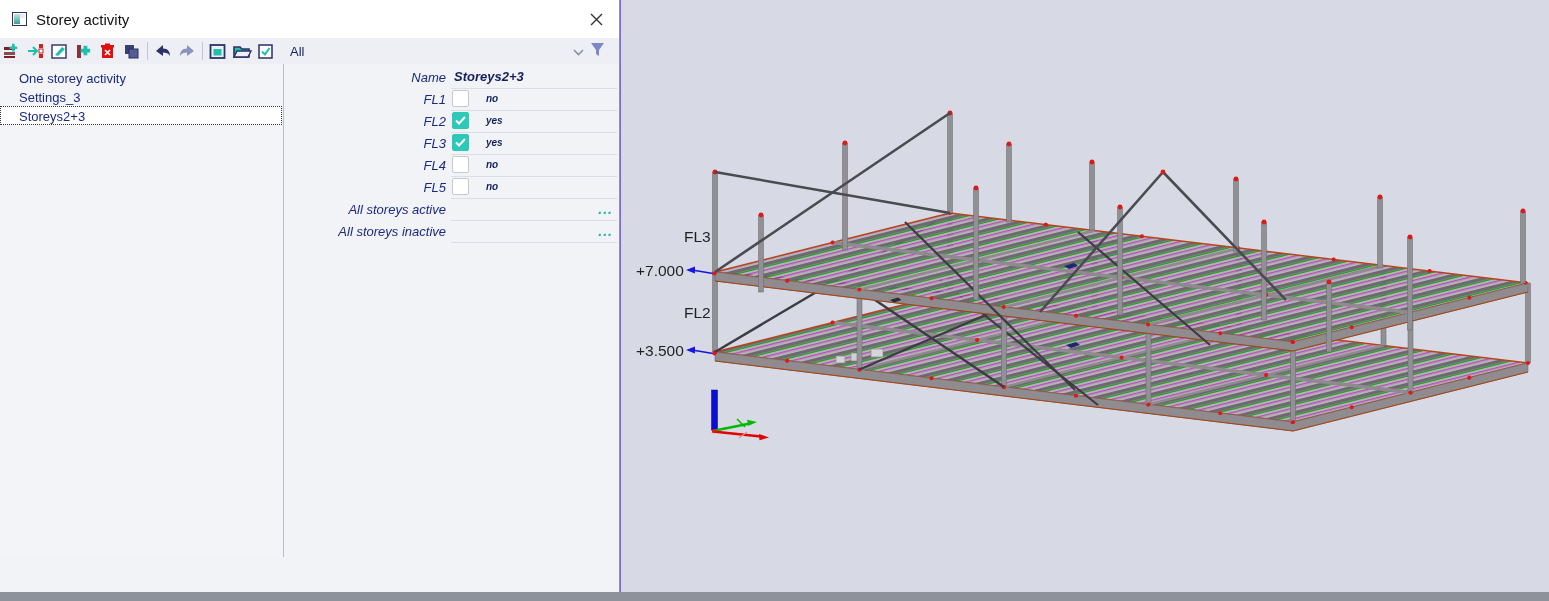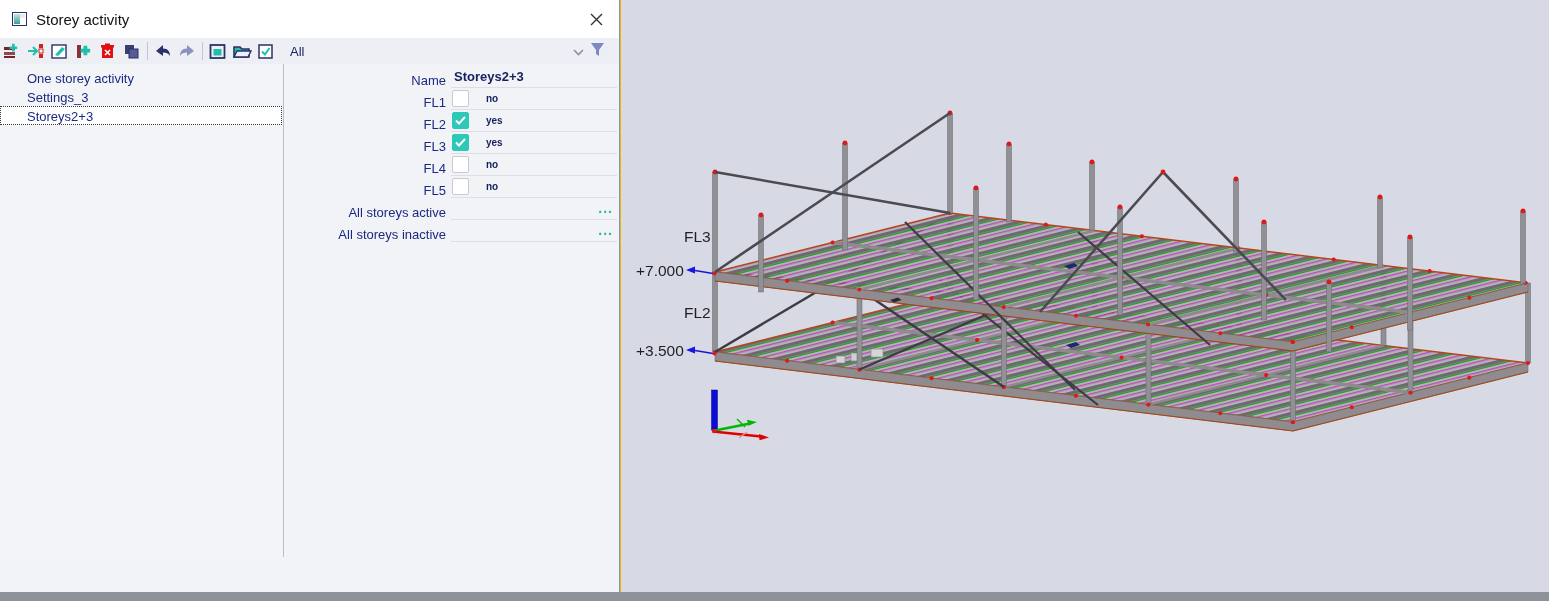--- a/index.html
+++ b/index.html
@@ -1,18 +1,18 @@
 <!DOCTYPE html>
 <html><head>
 <meta charset="utf-8">
 <style>
   html,body{margin:0;padding:0;}
   body{width:1549px;height:601px;overflow:hidden;font-family:"Liberation Sans",sans-serif;
        background:#d6d9e3;-webkit-font-smoothing:antialiased;}
-  #app{position:relative;width:1384px;height:601px;background:#eab308;}
+  #app{position:relative;width:1384px;height:601px;background:#8b5cf6;}
 
   
   #dialog{position:absolute;left:0;top:0;width:620px;height:592px;background:#f2f3f7;
           border-right:1px solid #8f95a1;box-sizing:border-box;}
   .titlebar{position:absolute;left:0;top:0;right:0;height:38px;background:#ffffff;
             border-bottom:1px solid #d3d5de;display:flex;align-items:center;}
   .app-icon{width:15px;height:14px;margin-left:12px;border:1px solid #2b3166;background:#fff;
             position:relative;box-sizing:border-box;}
   .app-icon::before{content:"";position:absolute;left:1px;top:1px;bottom:1px;width:6px;
             background:linear-gradient(#bfe8e2,#3b9e92);}
@@ -27,26 +27,26 @@
   .tbtn{width:24px;height:22px;display:flex;align-items:center;justify-content:center;flex:0 0 auto;}
   .tsep{width:1px;height:18px;background:#c2c5d2;margin:0 3px;flex:0 0 auto;}
   .combo{display:flex;align-items:center;flex:1 1 auto;height:22px;margin-left:12px;}
   .combo-value{font-size:13px;color:#15205e;}
   .combo-chevron{margin-left:auto;margin-right:6px;}
   .funnel{margin-right:14px;}
 
   .body{position:absolute;left:0;top:64px;right:0;bottom:35px;overflow:hidden;}
   .list{position:absolute;left:0;top:0;width:283px;bottom:0;background:#f3f4f8;padding-top:4px;box-sizing:border-box;}
   .vdivider{position:absolute;left:283px;top:0;bottom:0;width:1px;background:#b9bcc9;}
-  .list-item{height:19px;line-height:19px;padding-left:26px;font-size:13px;color:#1b2a80;
+  .list-item{height:19px;line-height:19px;padding-left:18px;font-size:13px;color:#1b2a80;
              border:1px solid transparent;box-sizing:border-box;white-space:nowrap;}
   .list-item.selected{background:#ffffff;border:1px dotted #3a3a3a;margin-right:1px;}
 
   .form{position:absolute;left:284px;right:0;top:0;bottom:0;background:#f2f3f7;padding-top:2px;}
-  .frow{display:flex;align-items:flex-end;height:22px;}
+  .frow{display:flex;align-items:center;height:22px;font-style:italic;}
   .flabel{flex:0 0 162px;text-align:right;font-size:13px;color:#1b2a80;padding-right:5px;}
   .fval{flex:1 1 auto;display:flex;align-items:center;height:100%;
         border-bottom:1px solid #dcdde5;margin-right:2px;min-width:0;}
   .name-val{font-size:13px;font-weight:bold;color:#15205e;padding-left:3px;}
   .cbox{width:15px;height:15px;border:1px solid #c6c9d2;border-radius:2px;background:#ffffff;
         margin-left:1px;flex:0 0 auto;display:flex;align-items:center;justify-content:center;}
   .cbox.checked{background:#2ec8b8;border-color:#2ec8b8;}
   .cbox svg{display:none;}
   .cbox.checked svg{display:block;}
   .cval{font-size:10px;font-weight:bold;color:#15205e;margin-left:17px;}

